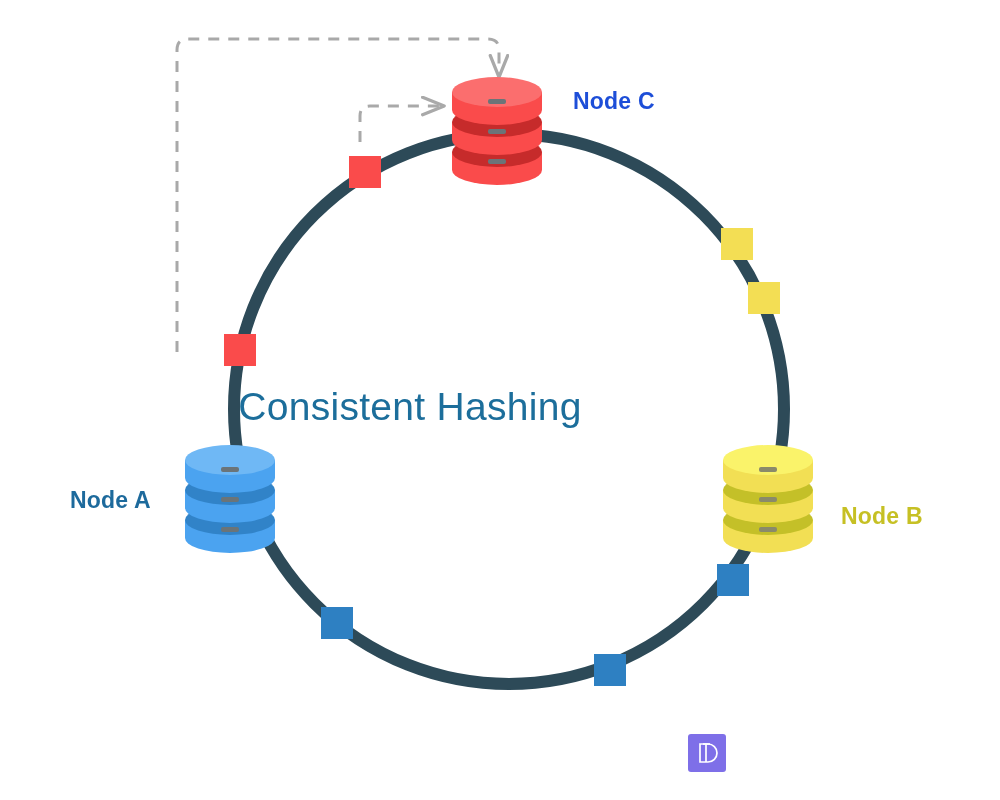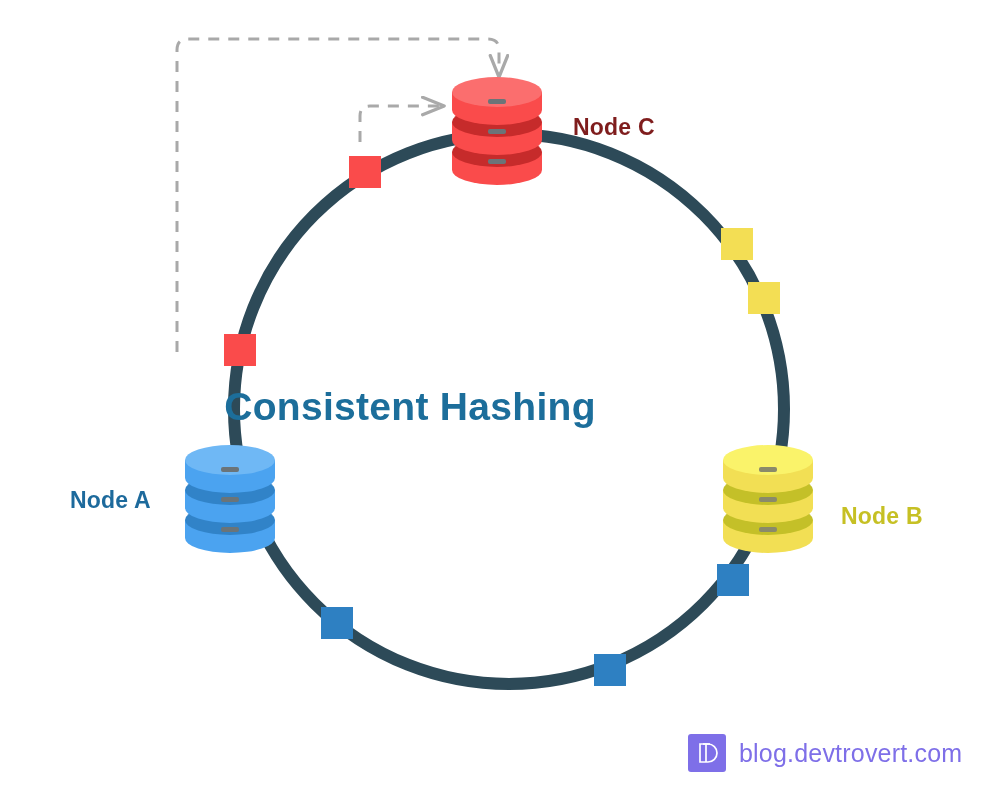--- a/index.html
+++ b/index.html
@@ -39,32 +39,31 @@
   }
   #label-node-b {
     left: 841px;
     top: 487px;
     color: #c6c024;
     margin-top: 16px;
   }
   #label-node-c {
     left: 573px;
     top: 88px;
-    color: #7f1d1d;
-    margin-top: 26px;
+    color: #1d4ed8;
   }
   #center-title {
     position: absolute;
     left: 0;
     top: 385px;
     width: 820px;
     text-align: center;
     font-family: "Liberation Sans", sans-serif;
     font-size: 39px;
-    font-weight: 700;
+    font-weight: 400;
     color: #1c6e9b;
     letter-spacing: 0.3px;
   }
   #watermark {
     position: absolute;
     left: 688px;
     top: 734px;
     display: flex;
     align-items: center;
     gap: 13px;
@@ -160,16 +159,15 @@
   <div id="center-title">Consistent Hashing</div>
 
   <div id="watermark">
     <div id="watermark-logo">
       <svg width="24" height="24" viewBox="0 0 24 24">
         <path d="M5 3 H13 A6 6 0 0 1 13 21 H5 Z" fill="none" stroke="#ffffff" stroke-width="1.7"></path>
         <path d="M11 3 V21" fill="none" stroke="#ffffff" stroke-width="1.7"></path>
         <path d="M8 3 H15" fill="none" stroke="#ffffff" stroke-width="1.7"></path>
       </svg>
     </div>
-    <div id="watermark-text">blog.devtrovert.com</div>
   </div>
 
 </div>
 
 </body></html>

